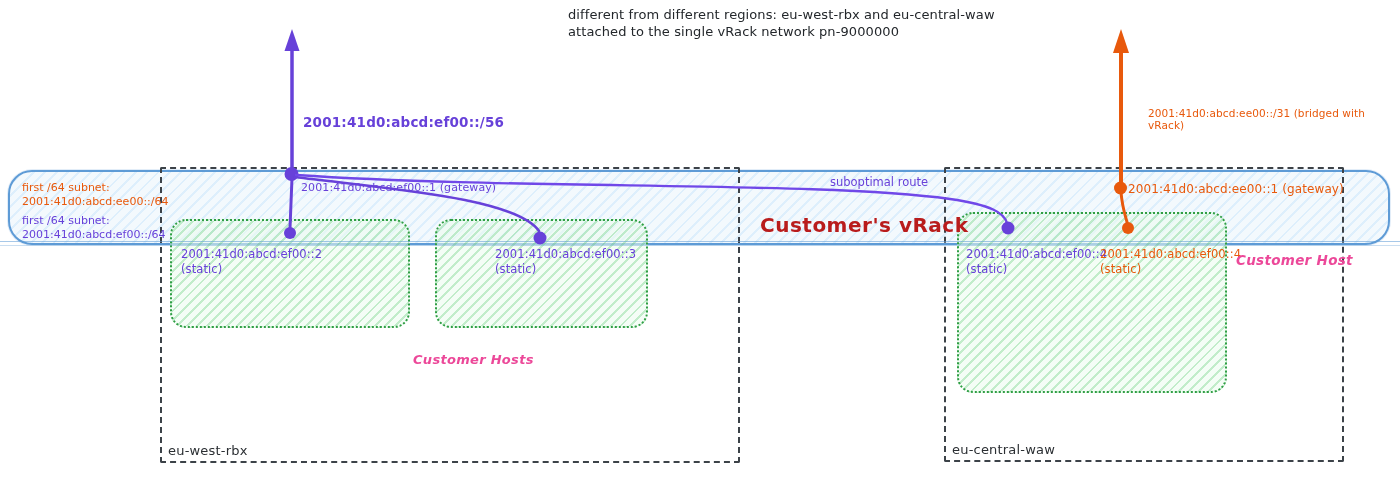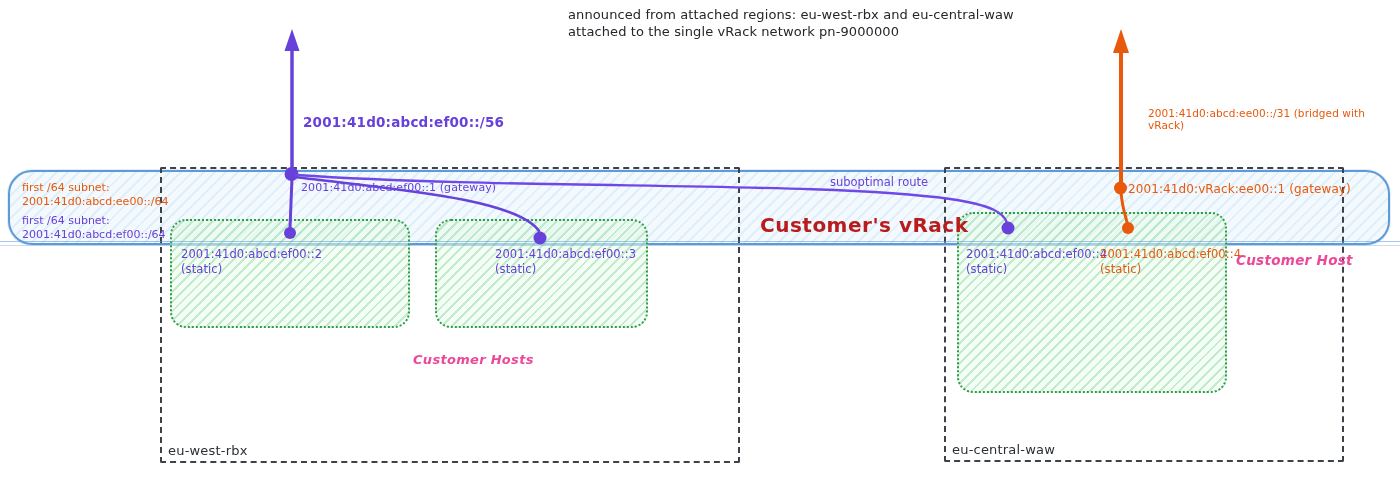--- a/index.html
+++ b/index.html
@@ -57,39 +57,39 @@
   </div>
 
   <div class="abs host" style="left:170px;top:219px;width:240px;height:109px;"></div>
   <div class="abs host" style="left:435px;top:219px;width:213px;height:109px;"></div>
   <div class="abs host" style="left:957px;top:212px;width:270px;height:181px;"></div>
 
   <div class="abs band-line" style="top:241px;"></div>
   <div class="abs band-line" style="top:244.5px;opacity:.6;"></div>
 
   <div class="abs note">
-    <div>announced from attached regions: eu-west-rbx and eu-central-waw</div>
+    <div>different from different regions: eu-west-rbx and eu-central-waw</div>
     <div>attached to the single vRack network pn-9000000</div>
   </div>
 
   <div class="abs blk purple" style="left:303px;top:80px;">2001:41d0:abcd:ef00::/56</div>
 
   <div class="abs sub orange" style="left:1148px;top:107px;">2001:41d0:abcd:ee00::/31 (bridged with vRack)</div>
 
   <div class="abs side orange" style="left:22px;top:181px;">
     <div>first /64 subnet:</div>
     <div>2001:41d0:abcd:ee00::/64</div>
   </div>
   <div class="abs side purple" style="left:22px;top:214px;">
     <div>first /64 subnet:</div>
     <div>2001:41d0:abcd:ef00::/64</div>
   </div>
 
   <div class="abs gw purple" style="left:301px;top:181px;">2001:41d0:abcd:ef00::1 (gateway)</div>
-  <div class="abs gw orange" style="left:1128px;top:182px;font-size:12px;">2001:41d0:vRack:ee00::1 (gateway)</div>
+  <div class="abs gw orange" style="left:1128px;top:182px;font-size:12px;">2001:41d0:abcd:ee00::1 (gateway)</div>
 
   <div class="abs subopt purple" style="left:830px;top:175px;">suboptimal route</div>
 
   <div class="abs vrack-title" style="left:760px;top:213px;">Customer's vRack</div>
 
   <div class="abs ip purple" style="left:181px;top:247px;">
     <div>2001:41d0:abcd:ef00::2</div>
     <div>(static)</div>
   </div>
   <div class="abs ip purple" style="left:495px;top:247px;">

